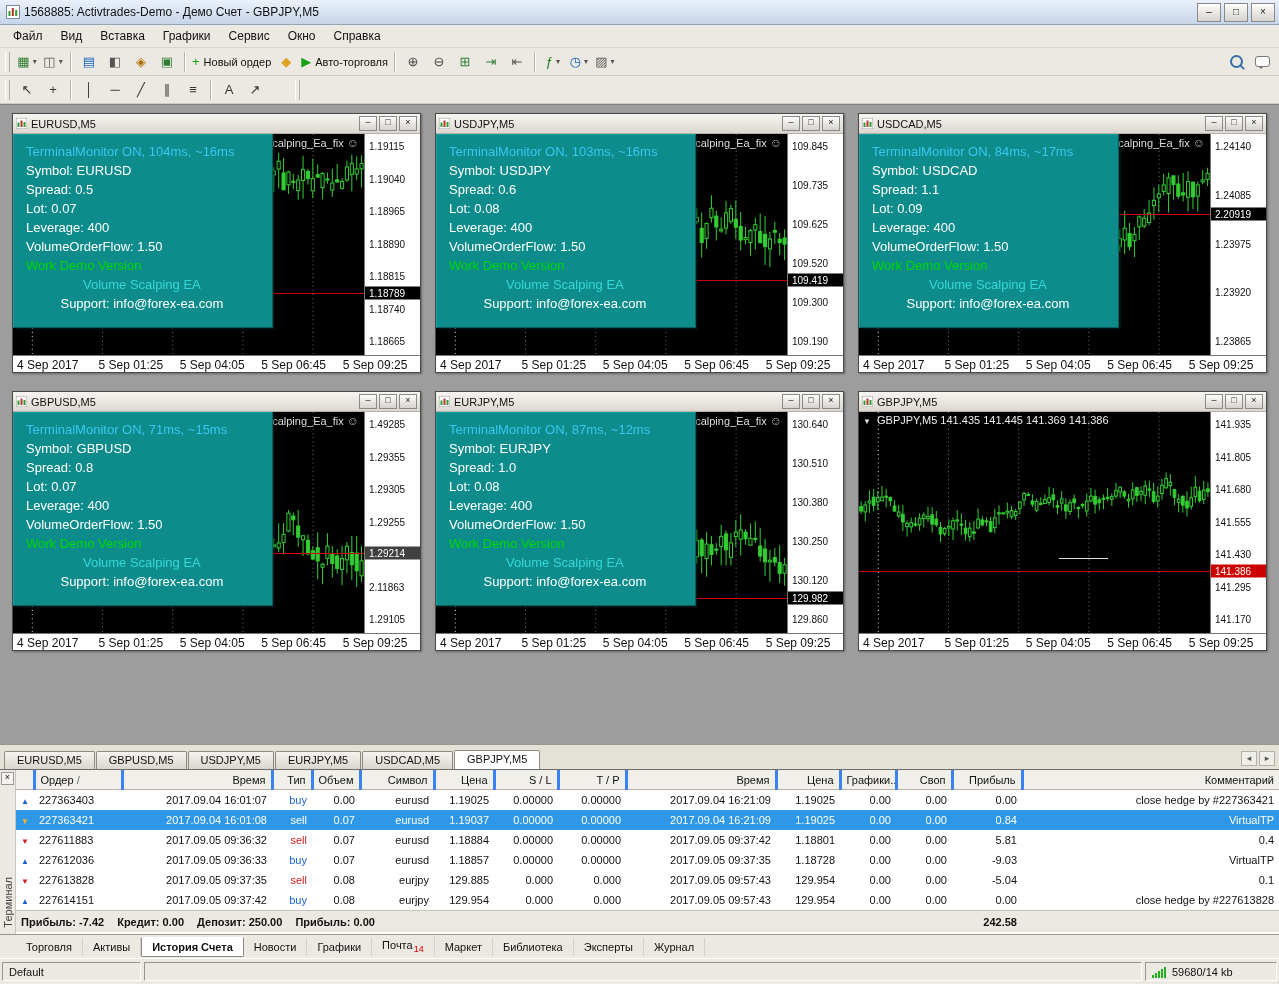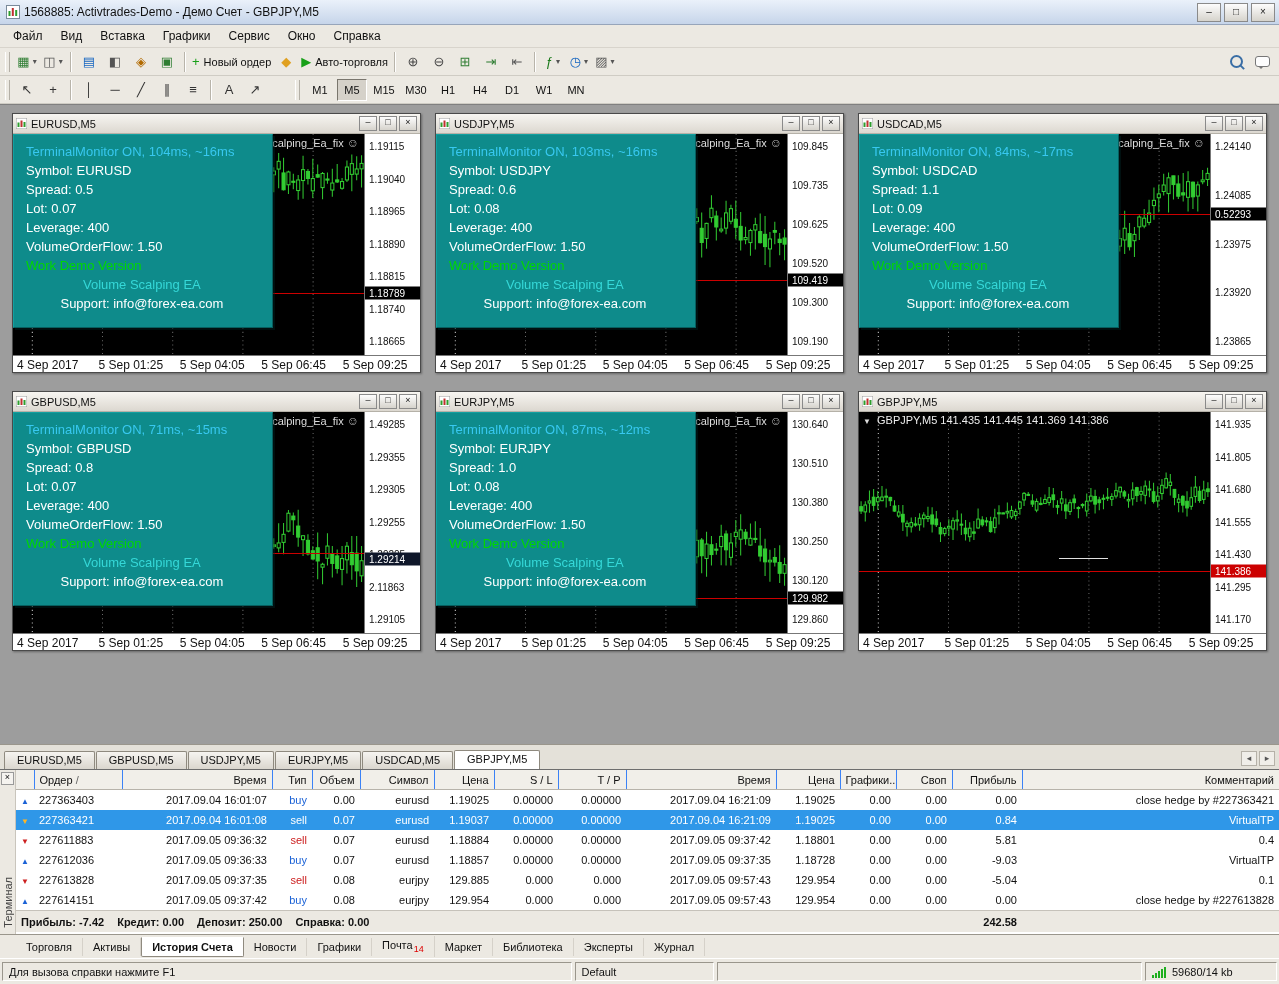--- a/index.html
+++ b/index.html
@@ -66,21 +66,21 @@
   .ctab.active{background:#fff;padding-bottom:4px}
   .ct-scroll{margin-left:auto;display:flex;gap:2px;padding-bottom:3px}
   .ct-arrow{font-size:9px;color:#555;border:1px solid #b5b1a8;background:#f0eee9;width:14px;height:13px;line-height:12px;text-align:center}
   
   .terminal{height:164px;flex:0 0 auto;display:flex;background:#fff;border-top:1px solid #6d6d6d}
   .t-strip{width:15px;flex:0 0 auto;background:#ece9e2;border-right:1px solid #c9c5bc;display:flex;flex-direction:column;align-items:center}
   .t-close{font-size:9px;width:11px;height:11px;line-height:9px;text-align:center;border:1px solid #999;margin-top:2px;background:#f5f3ef}
   .t-side-label{margin-top:auto;margin-bottom:6px;writing-mode:vertical-rl;transform:rotate(180deg);font-size:11px;color:#444}
   .t-main{flex:1;overflow:hidden}
   table.hist{width:100%;border-collapse:collapse;table-layout:fixed;font-size:11px}
-  .hist th{height:19px;font-weight:normal;background:#f1efe9;border-bottom:1px solid #b7b3aa;border-right:1px solid #3b82f6;padding:0 5px;text-align:right;white-space:nowrap;overflow:hidden}
+  .hist th{height:19px;font-weight:normal;background:#f1efe9;border-bottom:1px solid #b7b3aa;border-right:3px solid #3b82f6;padding:0 5px;text-align:right;white-space:nowrap;overflow:hidden}
   .hist td{height:20px;padding:0 5px;text-align:right;white-space:nowrap;overflow:hidden}
   .hist .al{text-align:left}
   .sort{color:#666}
   tr.hr.selected{background:var(--row-selected);color:#fff}
   .typecell.buy{color:#1b62d6}.typecell.sell{color:#cc2020}
   tr.selected .typecell{color:#fff}
   .typeicon{font-size:8px}
   .typeicon.buy{color:#1b62d6}.typeicon.sell{color:#cc2020}
   tr.selected .typeicon{color:#ffb525}
   tr.summary td{background:#ece9e2;border-top:1px solid #c6c2ba;font-weight:bold;height:21px}
@@ -236,31 +236,20 @@
       <span class="tsep"></span>
       <span class="tbtn">
         <span class="glyph" style="color: rgb(51, 51, 51);">A</span>
       </span>
       <span class="tbtn">
         <span class="glyph" style="color: rgb(51, 51, 51);">↗</span>
       </span>
     </span>
   <span class="tspacer"></span>
   <span class="grip"></span>
-  <span style="display:flex;align-items:center">
-      <span class="tf">M1</span>
-      <span class="tf active">M5</span>
-      <span class="tf">M15</span>
-      <span class="tf">M30</span>
-      <span class="tf">H1</span>
-      <span class="tf">H4</span>
-      <span class="tf">D1</span>
-      <span class="tf">W1</span>
-      <span class="tf">MN</span>
-    </span>
 </div>
 
 <div class="mdi">
     <div class="chart-window">
     <div class="cw-titlebar">
       <span class="cw-icon">
         <svg width="11" height="11" viewBox="0 0 11 11">
             <rect width="11" height="11" fill="#fff" stroke="#9a9a9a"></rect>
             <rect x="1.5" y="4.5" width="2" height="4.5" fill="#2e9e2e"></rect>
             <rect x="4.5" y="2.5" width="2" height="6.5" fill="#c03030"></rect>
@@ -855,21 +844,21 @@
           <div class="ov-white">Spread: 1.1</div>
           <div class="ov-white">Lot: 0.09</div>
           <div class="ov-white">Leverage: 400</div>
           <div class="ov-white">VolumeOrderFlow: 1.50</div>
           <div class="ov-demo">Work Demo Version</div>
           <div class="ov-ea">Volume Scalping EA</div>
           <div class="ov-support">Support: info@forex-ea.com</div>
         </div>
       </div>
       <div class="cw-scale">
-        <div class="marker" style="top: 36%; background: rgb(0, 0, 0);">0.52293</div>
+        <div class="marker" style="top: 36%; background: rgb(0, 0, 0);">2.20919</div>
       <div class="tick">1.24140</div>
           <div class="tick">1.24085</div>
           <div class="tick">1.23975</div>
           <div class="tick">1.23920</div>
           <div class="tick">1.23865</div>
         </div>
     </div>
     <div class="cw-timebar">
         <span class="ttick" style="left: 1%;">4 Sep 2017</span>
         <span class="ttick" style="left: 21%;">5 Sep 01:25</span>
@@ -1061,21 +1050,21 @@
           <div class="ov-white">Spread: 0.8</div>
           <div class="ov-white">Lot: 0.07</div>
           <div class="ov-white">Leverage: 400</div>
           <div class="ov-white">VolumeOrderFlow: 1.50</div>
           <div class="ov-demo">Work Demo Version</div>
           <div class="ov-ea">Volume Scalping EA</div>
           <div class="ov-support">Support: info@forex-ea.com</div>
         </div>
       </div>
       <div class="cw-scale">
-        <div class="marker" style="top: 64%; background: #0f172a; margin-top: 6px;">1.29214</div>
+        <div class="marker" style="top: 64%; background: #404040;">1.29214</div>
       <div class="tick">1.49285</div>
           <div class="tick">1.29355</div>
           <div class="tick">1.29305</div>
           <div class="tick">1.29255</div>
           <div class="tick">1.29205</div>
           <div class="tick">2.11863</div>
           <div class="tick">1.29105</div>
         </div>
     </div>
     <div class="cw-timebar">
@@ -1678,21 +1667,21 @@
     <td>0.00</td>
     <td>close hedge by #227613828</td>
   </tr>
         </tbody>
       <tfoot>
         <tr class="summary">
           <td colspan="13" class="al">
             <span>Прибыль: -7.42</span>
             <span>Кредит: 0.00</span>
             <span>Депозит: 250.00</span>
-            <span>Справка: 0.00</span>
+            <span>Прибыль: 0.00</span>
           </td>
           <td>242.58</td>
           <td></td>
         </tr>
       </tfoot>
     </table>
   </div>
 </div>
 
 <div class="b-tabs">
@@ -1702,21 +1691,20 @@
     <span class="btab"><span>Новости</span></span>
     <span class="btab"><span>Графики</span></span>
     <span class="btab"><span>Почта</span><sub class="badge">14</sub></span>
     <span class="btab"><span>Маркет</span></span>
     <span class="btab"><span>Библиотека</span></span>
     <span class="btab"><span>Эксперты</span></span>
     <span class="btab"><span>Журнал</span></span>
   </div>
 
 <div class="statusbar">
-  <div class="sb-cell sb-help">Для вызова справки нажмите F1</div>
   <div class="sb-cell sb-profile">Default</div>
   <div class="sb-cell sb-spacer"></div>
   <div class="sb-cell sb-traffic">
     <span class="bars">
         <span></span>
         <span></span>
         <span></span>
         <span></span>
         <span></span>
       </span>

